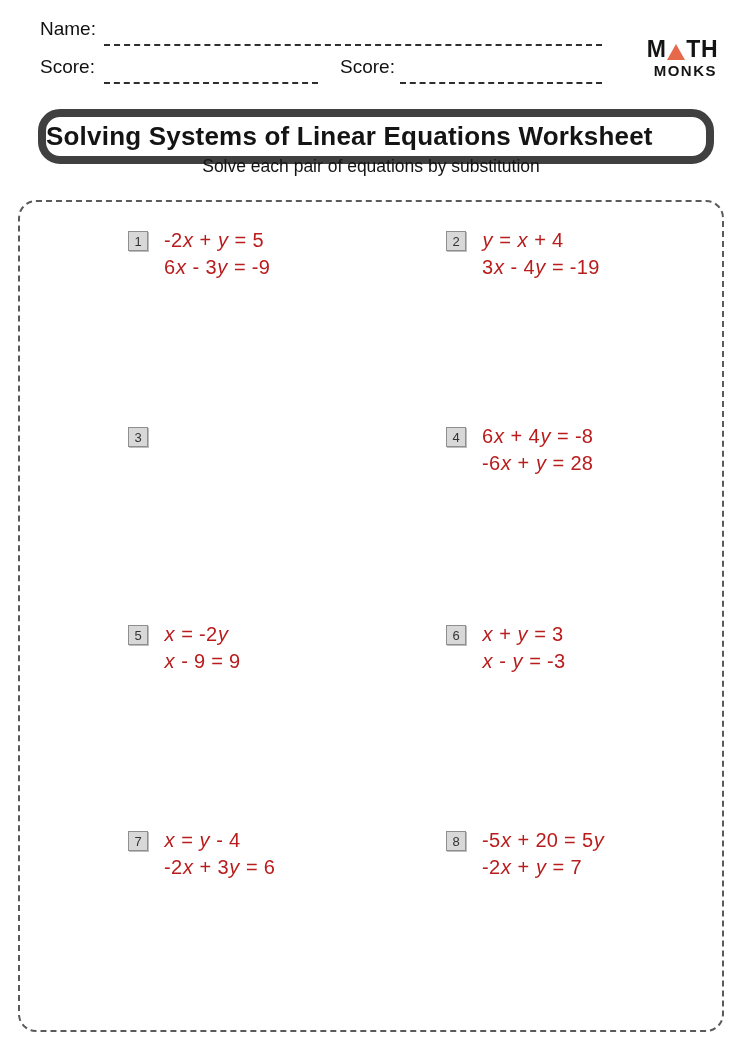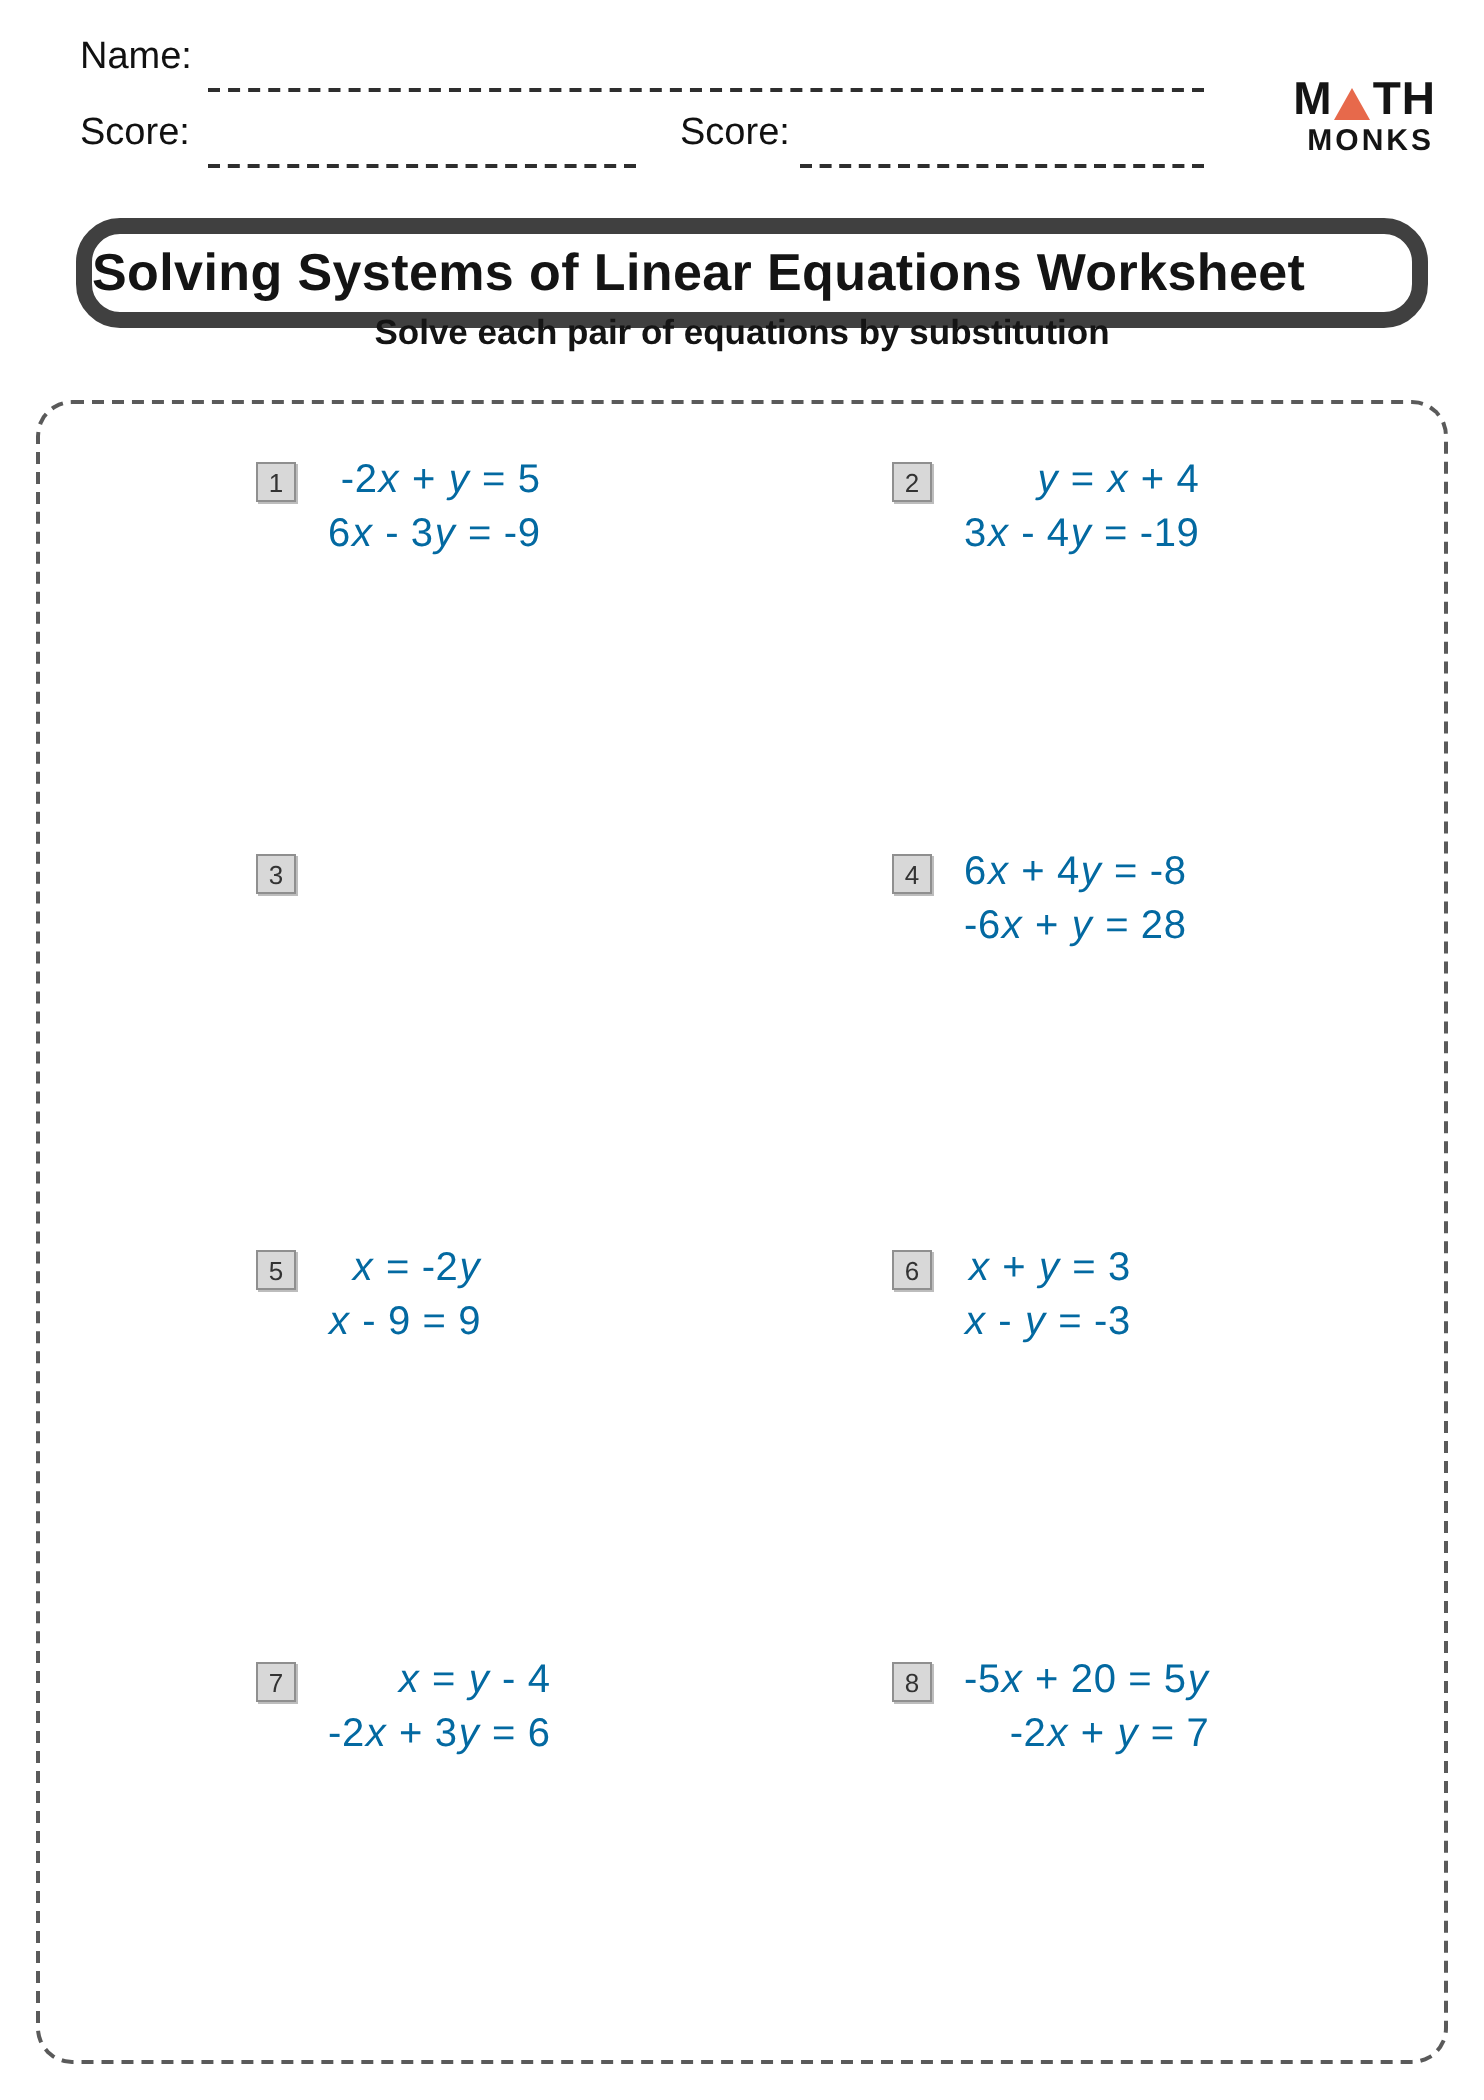--- a/index.html
+++ b/index.html
@@ -41,21 +41,21 @@
   
   .title-pill {
     position: absolute; left: 38px; right: 28px; top: 109px; height: 39px;
     border: 8px solid #404040; border-radius: 22px;
     display: flex; align-items: center; 
     white-space: nowrap;
   }
   .title-text { font-size: 26px; font-weight: bold; letter-spacing: 0.2px; color: #141414; }
   .subtitle {
     position: absolute; left: 0; right: 0; top: 156px;
-    text-align: center; font-size: 17.5px; color: #141414; font-weight: bold;
+    text-align: center; font-size: 17.5px; color: #141414;
   }
 
   
   .problems-box {
     position: absolute; left: 18px; top: 200px; width: 702px; height: 828px;
     border: 2px dashed #5a5a5a; border-radius: 18px;
   }
   .problem { position: absolute; display: flex; align-items: flex-start; gap: 16px; }
   .problem:nth-child(1) { left: 108px; top: 25px; }
   .problem:nth-child(2) { left: 426px; top: 25px; }
@@ -66,21 +66,21 @@
   .problem:nth-child(7) { left: 108px; top: 625px; }
   .problem:nth-child(8) { left: 426px; top: 625px; }
 
   .badge {
     width: 20px; height: 20px; box-sizing: border-box; margin-top: 4px;
     background: #d8d8d8; border: 1px solid #8f8f8f;
     display: flex; align-items: center; justify-content: center;
     font-size: 13px; color: #333;
     box-shadow: 1px 1px 0 #bdbdbd;
   }
-  .equations { font-size: 20px; line-height: 27px; color: #0369a1; letter-spacing: 0.3px; text-align: right; }
+  .equations { font-size: 20px; line-height: 27px; color: #b91c1c; letter-spacing: 0.3px; }
   .equations .eq { white-space: nowrap; }
   .equations i { font-style: italic; padding: 0 0.5px; }
 </style>
 </head>
 <body>
 
 <span class="hdr-label" id="name-label">Name:</span>
 <div class="dashline" id="name-line"></div>
 
 <span class="hdr-label" id="date-label">Score:</span>

